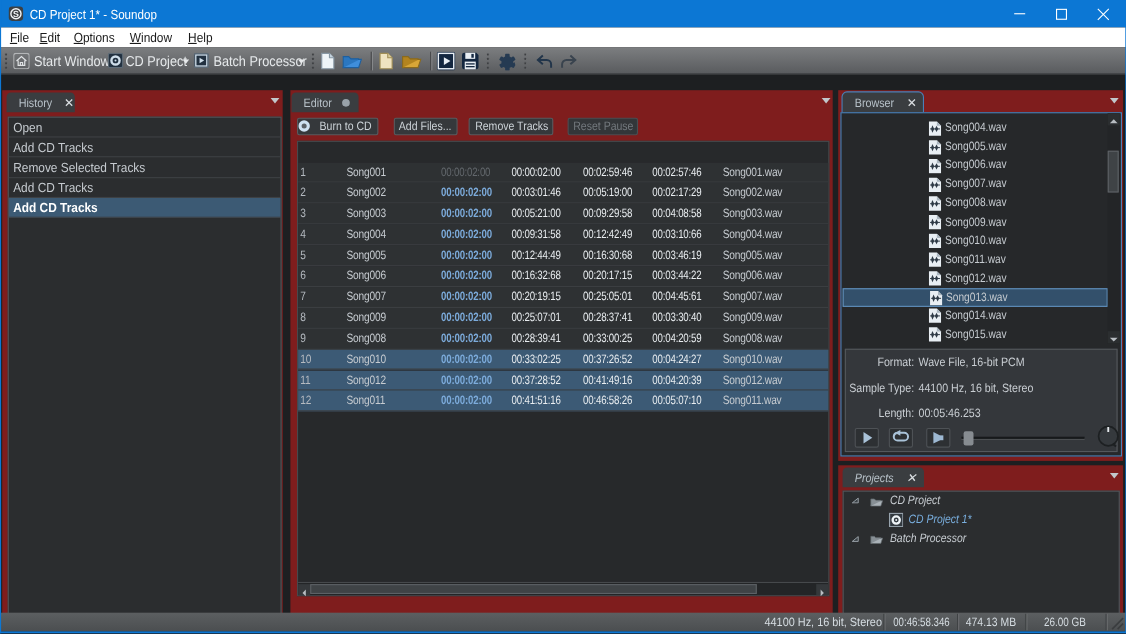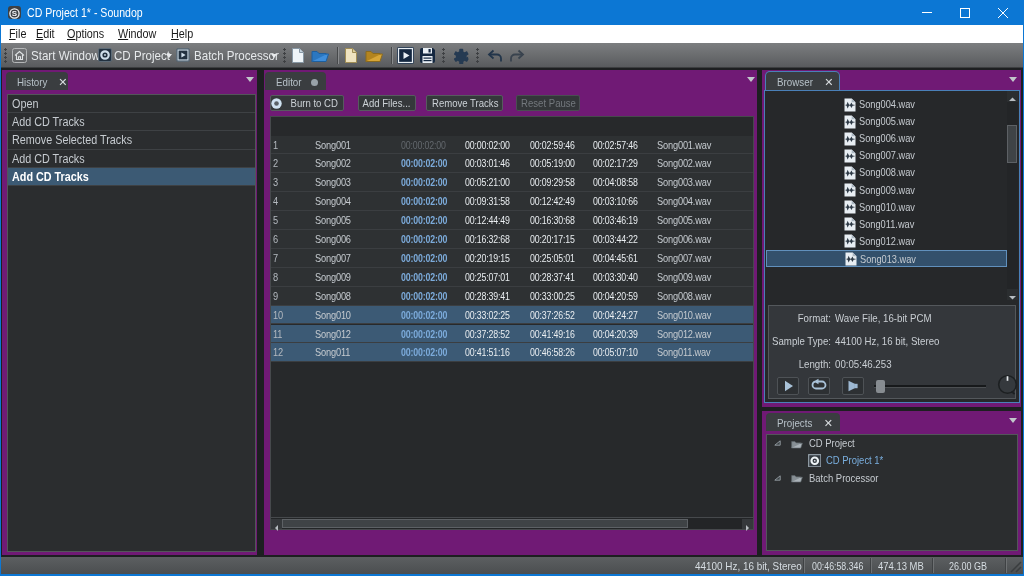--- a/index.html
+++ b/index.html
@@ -21,21 +21,21 @@
 
 #toolbar { left:0; top:43px; width:1024px; height:25px; background:linear-gradient(#7c7e80,#595b5e); border-bottom:1px solid #3c3e40; color:#e6e9eb; font-size:13px; }
 .tbtext { position:absolute; top:0; height:25px; line-height:26px; transform:scaleX(0.89); transform-origin:0 50%; }
 .grip { position:absolute; top:5px; width:3px; height:16px;
   background-image:radial-gradient(circle at 1.5px 1.5px,#3e4043 1px,transparent 1.2px);
   background-size:3px 4px; }
 .tsep { position:absolute; top:4px; width:1px; height:17px; background:#46484a; box-shadow:1px 0 0 #8a8c8e; }
 .drop { position:absolute; top:11px; width:0; height:0; border-left:3.5px solid transparent; border-right:3.5px solid transparent; border-top:4px solid #e8eaec; }
 
 
-.panel { background:#701a75; }
+.panel { background:#7f1d1d;margin-top:12px; }
 .tab { position:absolute; top:1.5px; height:18.5px; background:#3a3d40; border-radius:4px 4px 0 0; color:#b7c1c8; font-size:11px; line-height:20px; }
 .tab b { display:inline-block; font-weight:normal; transform:scaleX(0.89); transform-origin:0 50%; }
 .s84 { transform:scaleX(0.84); transform-origin:0 50%; }
 .s90 { display:inline-block; transform:scaleX(0.9); transform-origin:0 50%; }
 .tab .x { color:#dadee1; font-size:11px; margin-left:7px; }
 .parrow { position:absolute; width:0; height:0; border-left:4.5px solid transparent; border-right:4.5px solid transparent; border-top:5px solid #c2c7cb; }
 .cbox { position:absolute; background:#2b2d2f; border:1px solid #53565a; }
 
 
 #history { left:2px; top:70px; width:255px; height:485px; }
@@ -76,21 +76,21 @@
 .varr { position:absolute; left:0; width:11px; height:11px; background:#2b2e30; }
 #vthumb { position:absolute; left:0.5px; top:33.5px; width:10px; height:38px; background:#3f4346; border:1px solid #5d6165; }
 #infobox { position:absolute; left:3px; top:214px; width:247.5px; height:94.5px; background:#34373b; border:1px solid #54585c; font-size:11px; color:#c9ced3; }
 .ilabel { position:absolute; left:-8px; width:70px; text-align:right; transform:scaleX(0.88); transform-origin:100% 50%; }
 .ival { position:absolute; left:66px; transform:scaleX(0.88); transform-origin:0 50%; }
 .pbtn { position:absolute; top:71.5px; width:22px; height:18px; background:#2d3033; border:1px solid #4e5256; border-radius:2px; }
 #slider { position:absolute; left:105px; top:79.5px; width:112px; height:2px; background:#17191b; box-shadow:0 1px 0 rgba(255,255,255,.12); }
 #sthumb { position:absolute; left:107px; top:74px; width:9px; height:13px; background:#878c91; border-radius:2px; }
 
 
-#projects { left:762px; top:411px; width:259px; height:144px; }
+#projects { left:762px; top:411px; width:259px; height:144px;font-style:italic; }
 .prow { position:absolute; left:5px; width:245px; height:17.3px; line-height:17.3px; font-size:11px; color:#c6cbd0; }
 .prow span.t { transform:scaleX(0.86); transform-origin:0 50%; }
 .pblue2 { color:#79aede; }
 
 
 #statusbar { left:0; top:557px; width:1024px; height:17px; background:linear-gradient(#5c5f61,#4b4e50); color:#d6dde2; font-size:11px; }
 #statusbar span { position:absolute; top:0; height:17px; line-height:18px; transform-origin:0 50%; }
 .ssep { position:absolute; top:1px; width:1px; height:15px; background:#3f4244; box-shadow:1px 0 0 #6e7173; }
 
 #bleft { left:0; top:0; width:1px; height:576px; background:#0c77d4; }
@@ -430,20 +430,40 @@
       </div>
 <div class="brow bsel" style="top:159.2px">
         <svg class="ficon" width="12" height="14" viewBox="0 0 12 14">
           <path d="M0.5 0.5h7.2l3.8 3.8v9.2H0.5z" fill="#e8eef3"></path>
           <path d="M7.7 0.5l3.8 3.8H7.7z" fill="#aab6c0"></path>
           <path d="M1.5 7.2h9" stroke="#2e3a46" stroke-width="0.9" fill="none"></path>
           <path d="M3.6 3.8L5.3 7.2 3.6 10.6 2.4 7.2z" fill="#2e3a46"></path>
           <path d="M7.4 4.4L8.9 7.2 7.4 10 5.9 7.2z" fill="#2e3a46"></path>
         </svg>
         <span class="s84">Song013.wav</span>
+      </div>
+<div class="brow" style="top:176.2px">
+        <svg class="ficon" width="12" height="14" viewBox="0 0 12 14">
+          <path d="M0.5 0.5h7.2l3.8 3.8v9.2H0.5z" fill="#e8eef3"></path>
+          <path d="M7.7 0.5l3.8 3.8H7.7z" fill="#aab6c0"></path>
+          <path d="M1.5 7.2h9" stroke="#2e3a46" stroke-width="0.9" fill="none"></path>
+          <path d="M3.6 3.8L5.3 7.2 3.6 10.6 2.4 7.2z" fill="#2e3a46"></path>
+          <path d="M7.4 4.4L8.9 7.2 7.4 10 5.9 7.2z" fill="#2e3a46"></path>
+        </svg>
+        <span class="s84">Song014.wav</span>
+      </div>
+<div class="brow" style="top:193.2px">
+        <svg class="ficon" width="12" height="14" viewBox="0 0 12 14">
+          <path d="M0.5 0.5h7.2l3.8 3.8v9.2H0.5z" fill="#e8eef3"></path>
+          <path d="M7.7 0.5l3.8 3.8H7.7z" fill="#aab6c0"></path>
+          <path d="M1.5 7.2h9" stroke="#2e3a46" stroke-width="0.9" fill="none"></path>
+          <path d="M3.6 3.8L5.3 7.2 3.6 10.6 2.4 7.2z" fill="#2e3a46"></path>
+          <path d="M7.4 4.4L8.9 7.2 7.4 10 5.9 7.2z" fill="#2e3a46"></path>
+        </svg>
+        <span class="s84">Song015.wav</span>
       </div>
 <div id="vscroll">
 <div class="varr" style="top:0"><svg width="11" height="11">
             <path d="M2 7l3.5-3.5L9 7z" fill="#b8bdc2"></path>
           </svg></div>
 <div class="varr" style="bottom:0"><svg width="11" height="11">
             <path d="M2 4l3.5 3.5L9 4z" fill="#b8bdc2"></path>
           </svg></div>
 <div id="vthumb"></div>
 </div>

